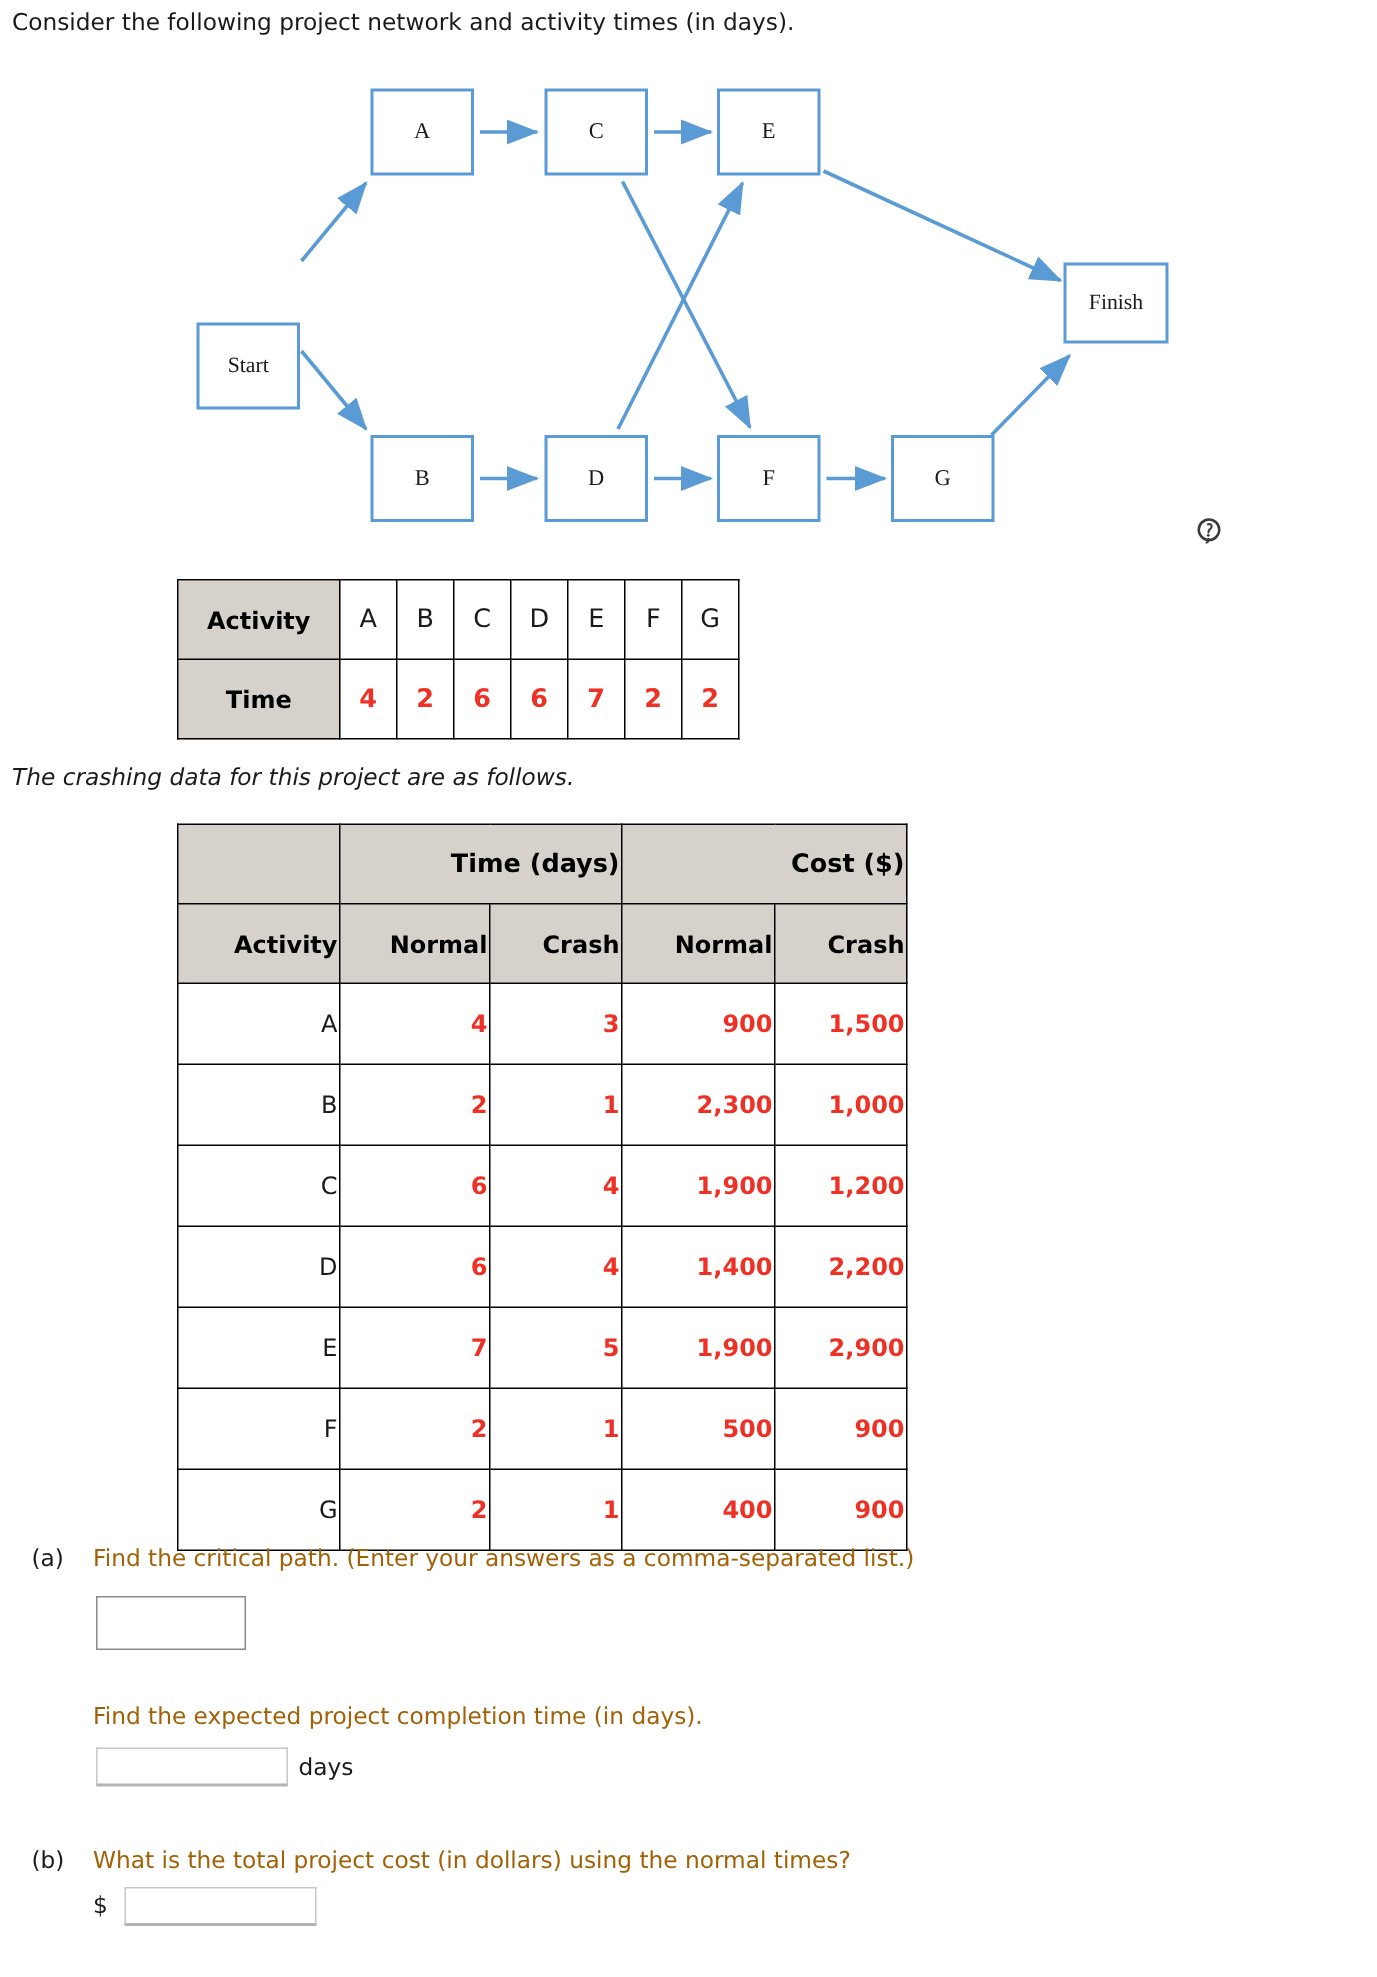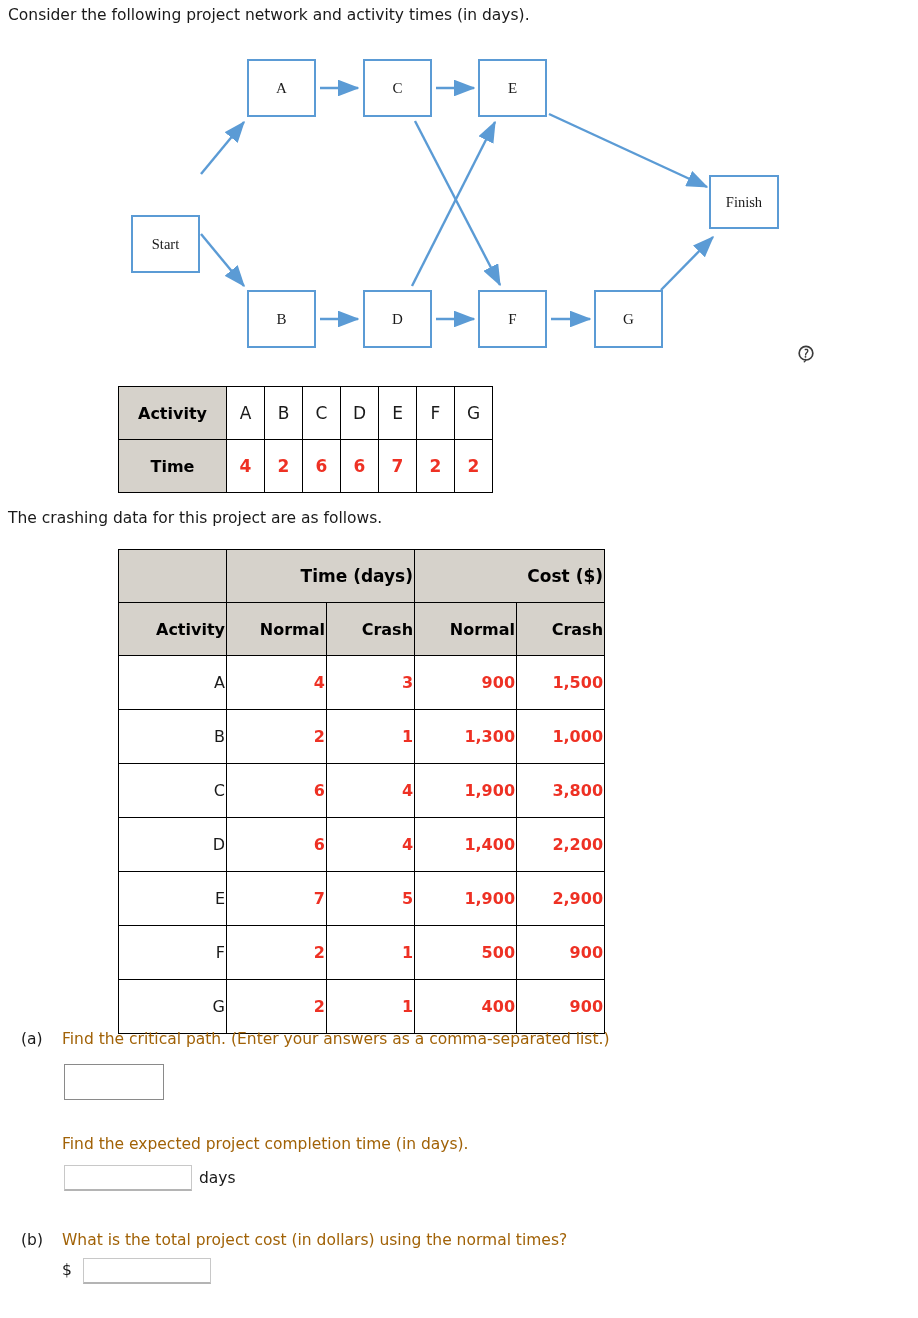--- a/index.html
+++ b/index.html
@@ -18,21 +18,21 @@
 
   
   .prose {
     position: absolute;
     font-size: 15.5px;
     line-height: 1.25;
     color: #1a1a1a;
     white-space: nowrap;
   }
   #intro-text { left: 8px;  top: 6px; }
-  #crash-intro-text { left: 8px; top: 509px; }
+  #crash-intro-text { left: 8px; top: 509px; font-style: italic; }
 
   
   #network-diagram {
     position: absolute;
     left: 0;
     top: 40px;
     width: 918px;
     height: 330px;
   }
   #network-svg {
@@ -290,29 +290,29 @@
       <td>A</td>
       <td class="num">4</td>
       <td class="num">3</td>
       <td class="num">900</td>
       <td class="num">1,500</td>
     </tr>
     <tr>
       <td>B</td>
       <td class="num">2</td>
       <td class="num">1</td>
-      <td class="num">1,300</td>
+      <td class="num">2,300</td>
       <td class="num">1,000</td>
     </tr>
     <tr>
       <td>C</td>
       <td class="num">6</td>
       <td class="num">4</td>
       <td class="num">1,900</td>
-      <td class="num">3,800</td>
+      <td class="num">1,200</td>
     </tr>
     <tr>
       <td>D</td>
       <td class="num">6</td>
       <td class="num">4</td>
       <td class="num">1,400</td>
       <td class="num">2,200</td>
     </tr>
     <tr>
       <td>E</td>

